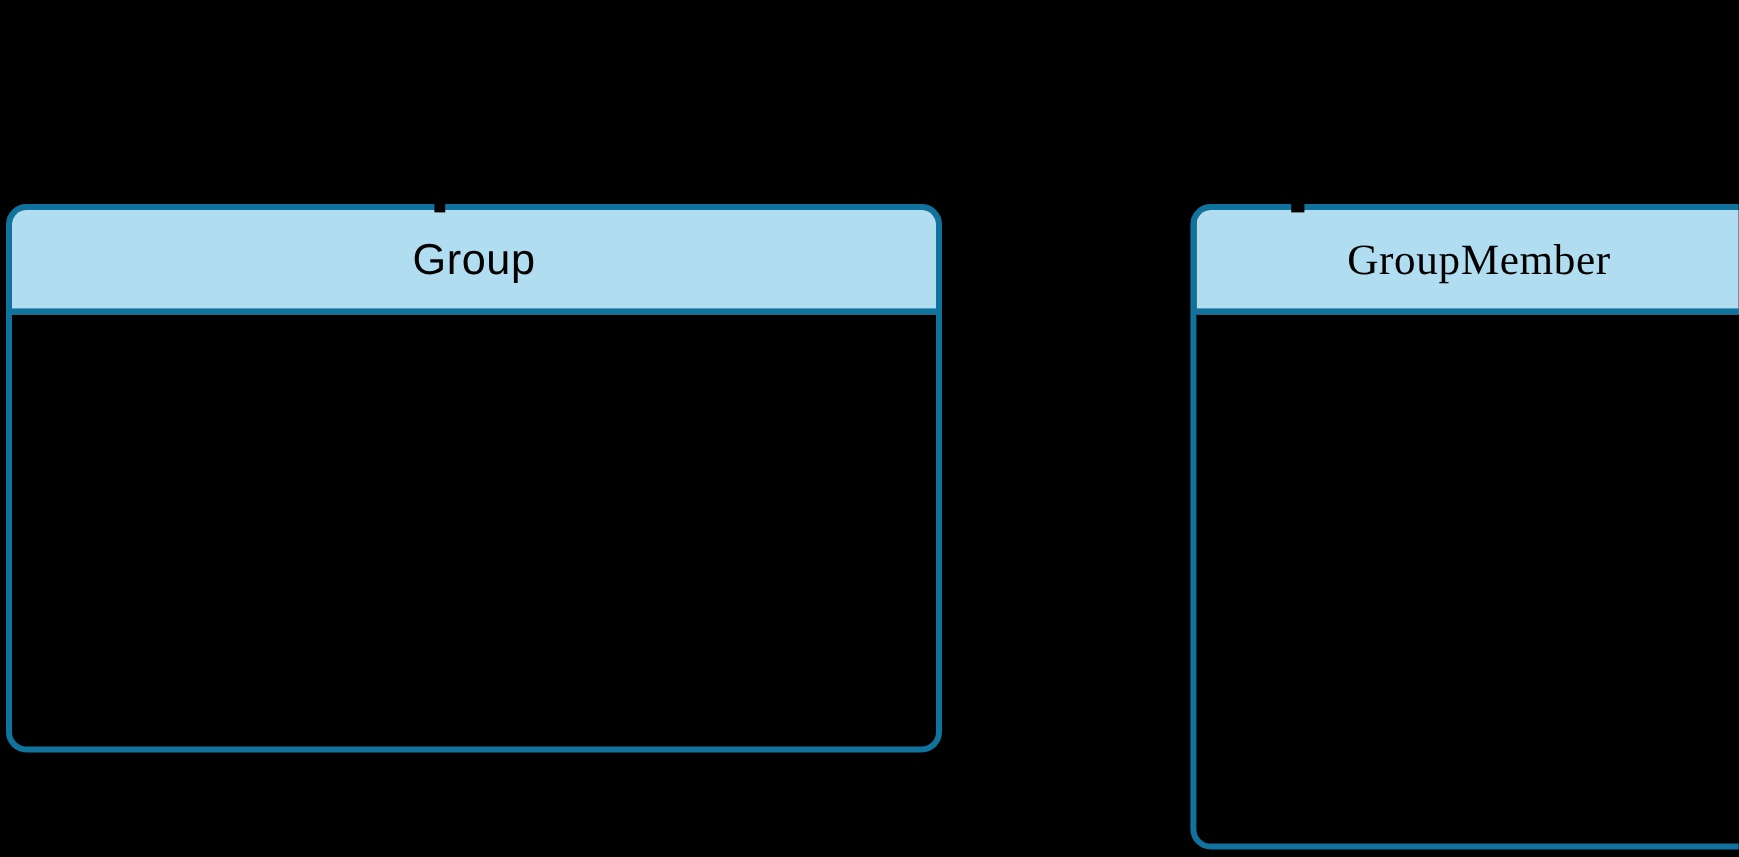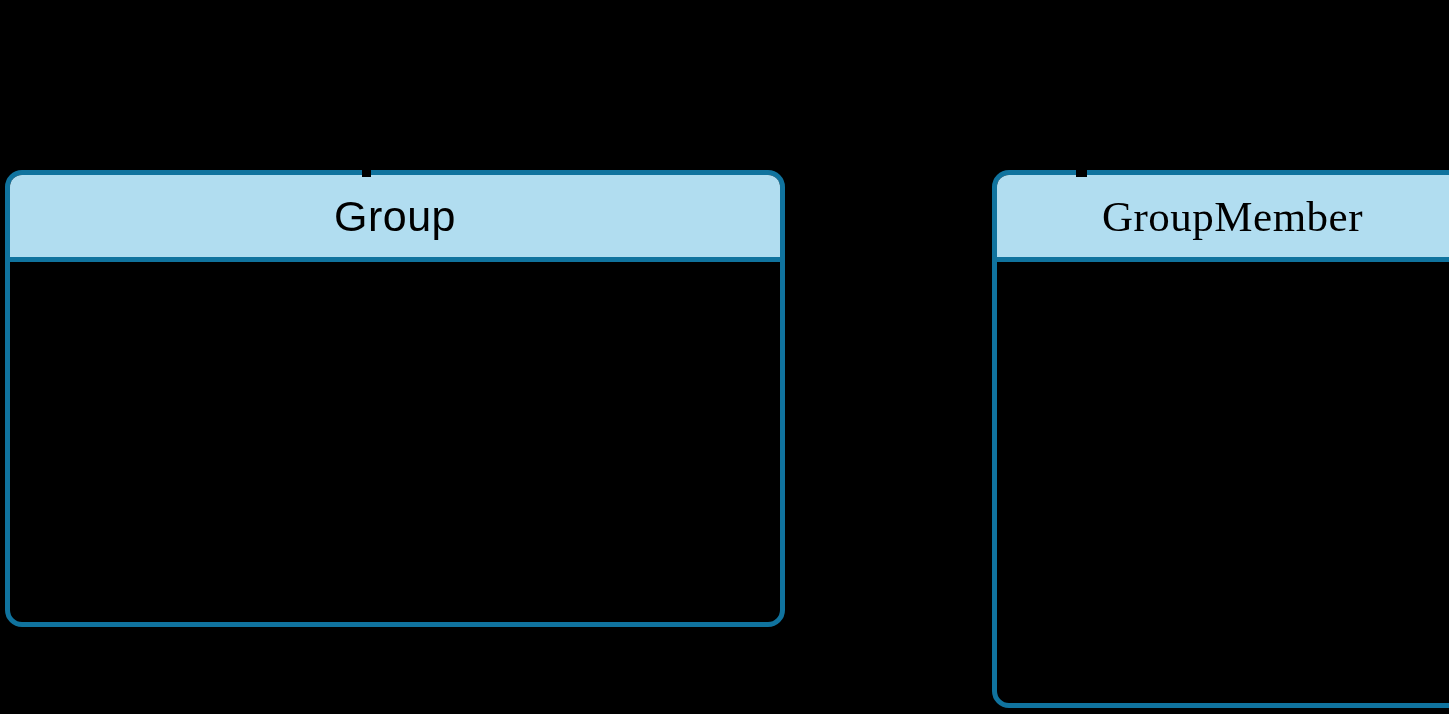--- a/index.html
+++ b/index.html
@@ -27,21 +27,21 @@
     box-sizing: border-box;
     width: 100%;
     height: 87px;
     background: #B1DDF0;
     border-bottom: 5px solid #10739E;
     display: flex;
     align-items: center;
     justify-content: center;
   }
   .entity-title {
-    font-size: 43px;
+    font-size: 36px;
     font-weight: 400;
     color: #000000;
     letter-spacing: 0.5px;
     white-space: nowrap;
   }
   .entity-body {
     width: 100%;
     background: #000000;
   }
   #entity-group {

